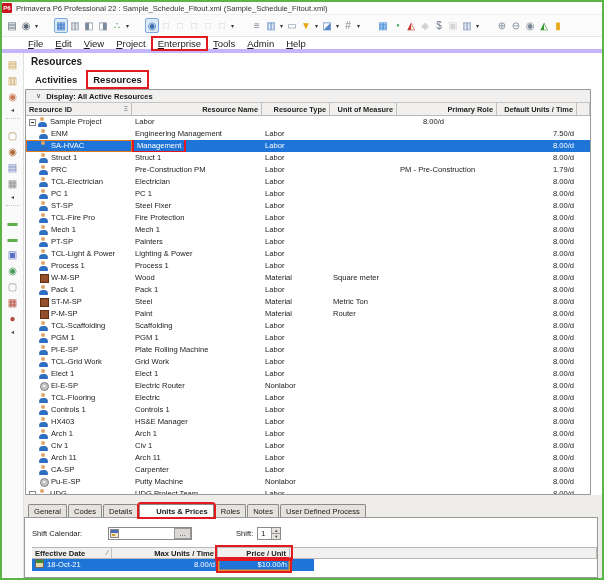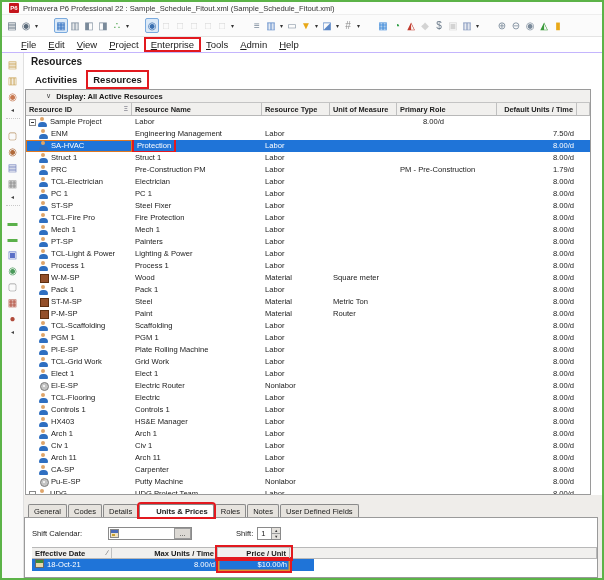--- a/index.html
+++ b/index.html
@@ -4,58 +4,58 @@
 <style>
   * { margin:0; padding:0; box-sizing:border-box; }
   html,body { background:#888; }
   .shot {
     position:relative; width:604px; height:580px;
     border:2px solid #5cb348; background:#fff;
     font-family:"Liberation Sans", sans-serif; color:#1a1a1a;
     overflow:hidden;
   }
   
-  .titlebar { height:12px; display:flex; align-items:center; gap:4px; padding-left:7px; background:#fdfdfd; }
+  .titlebar { height:12px; display:flex; align-items:center; gap:4px; padding-left:0; background:#fdfdfd; }
   .p6logo { width:10px; height:10px; background:#c5161d; color:#fff; font-size:6px; font-weight:bold;
             display:flex; align-items:center; justify-content:center; flex:none; border-radius:1px;}
   .wtitle { font-size:7.6px; color:#333; white-space:nowrap; }
   
   .toolbar { height:23px; display:flex; align-items:center; background:#fbfbfb; padding-left:3px;
              border-top:1px solid #eee; border-bottom:1px solid #e4e4e4; }
   .tbi { width:14px; height:15px; display:flex; align-items:center; justify-content:center;
          font-size:10px; flex:none; line-height:1; }
   .tbi.hl { background:#dceaf8; border:1px solid #7aaade; border-radius:2px; }
   .tbi.dim { opacity:.4; }
   .tbi.caret { width:7px; font-size:6px; color:#333; }
   
-  .menubar { height:16px; display:flex; align-items:center; background:#fff; border-bottom:1px solid #c4b5fd; padding-left:13px; }
+  .menubar { height:16px; display:flex; align-items:center; background:#fff; border-bottom:4px solid #c4b5fd; padding-left:20px; }
   .mitem { font-size:9.5px; padding:1px 6px; white-space:nowrap; }
   .mitem.ann { outline:2px solid #e2191f; outline-offset:-1px; }
   
   .bodyrow { display:flex; height:525px; }
   .sidebar { width:22px; flex:none; background:#fafafa; border-right:1px solid #e0e0e0;
              display:flex; flex-direction:column; align-items:center; padding-top:4px; }
   .sbi { width:14px; height:14px; display:flex; align-items:center; justify-content:center;
          font-size:10px; margin-bottom:2px; flex:none; }
   .sbi.small { font-size:6px; height:8px; }
   .sbi.gap { height:8px; border-top:1px dotted #c8c8c8; width:14px; margin-top:3px; }
   .maincol { flex:1; display:flex; flex-direction:column; background:#fff; min-width:0; }
   .pagetitle { height:16px; font-size:10px; font-weight:bold; padding:3px 0 0 7px; }
   .vtabs { height:20px; display:flex; align-items:center; gap:8px; padding-left:7px; }
   .vtab { font-size:9.5px; font-weight:bold; padding:1px 4px; }
   .vtab.ann { outline:2.5px solid #e2191f; outline-offset:1px; }
   
   .grid { width:566px; height:406px; border:1px solid #9a9a9a; margin-left:1px; overflow:hidden;
           display:flex; flex-direction:column; background:#fff; }
   .displaybar { height:13px; background:#f1f0ee; border-bottom:1px solid #c4c4c4; display:flex;
-                align-items:center; font-size:7.6px; font-weight:bold; padding-left:20px; gap:5px; flex:none;}
+                align-items:center; font-size:7.6px; font-weight:bold; padding-left:10px; gap:5px; flex:none;}
   .chev { font-weight:normal; font-size:7px; color:#444; }
   .ghead { height:13px; background:#f1f0ee; border-bottom:1px solid #b8b8b8; display:flex; font-size:7.4px;
            font-weight:bold; color:#222; flex:none; }
-  .ghead .hc { border-right:1px solid #c0c0c0; padding:2px 3px 0 3px; white-space:nowrap; overflow:hidden; display:flex;}
+  .ghead .hc { border-right:1px solid #c0c0c0; padding:2px 3px 0 3px; white-space:nowrap; overflow:hidden; display:flex;justify-content:flex-end;}
   .hc.right { justify-content:flex-end; }
   .c-id{width:106px;flex:none;} .c-name{width:130px;flex:none;} .c-type{width:68px;flex:none;}
   .c-uom{width:67px;flex:none;} .c-role{width:100px;flex:none;} .c-units{width:80px;flex:none;}
   .c-fill{flex:1;}
   .hdrglyph { margin-left:auto; font-weight:normal; font-size:6.5px; color:#556; }
   .rowsarea { flex:1; overflow:hidden; }
   .rrow { display:flex; height:12px; line-height:12px; font-size:7.6px; white-space:nowrap; }
   .rrow .cell { overflow:hidden; padding:0 3px; }
   .rrow .c-units { text-align:right; }
   .rrow.selected { background:#1f74d8; color:#fff; }
@@ -272,21 +272,21 @@
           </div>
             <div class="rrow selected">
             <span class="cell c-id cellfocus">
               <span class="idwrap">
                 <span class="indent"></span>
 
                 <span class="ric labor"></span>
                 <span>SA-HVAC</span>
               </span>
             </span>
-            <span class="cell c-name"><span class="annname">Protection</span></span>
+            <span class="cell c-name"><span class="annname">Management</span></span>
             <span class="cell c-type">Labor</span>
             <span class="cell c-uom"></span>
             <span class="cell c-role"></span>
             <span class="cell c-units">8.00/d</span>
           </div>
             <div class="rrow">
             <span class="cell c-id">
               <span class="idwrap">
                 <span class="indent"></span>
 
@@ -727,21 +727,21 @@
 
       <div class="dpanel">
         <div class="dtabs">
 
         <span class="dtab">General</span>
             <span class="dtab">Codes</span>
             <span class="dtab">Details</span>
             <span class="dtab active ann">Units &amp; Prices</span>
             <span class="dtab">Roles</span>
             <span class="dtab">Notes</span>
-            <span class="dtab">User Defined Fields</span>
+            <span class="dtab">User Defined Process</span>
           </div>
         <div class="dcontent">
           <div class="shiftrow">
             <span class="slabel">Shift Calendar:</span>
             <span class="sfield">
               <span class="calicon"></span>
               <span></span>
               <span class="browse">...</span>
             </span>
             <span class="shiftlbl">Shift:</span>

